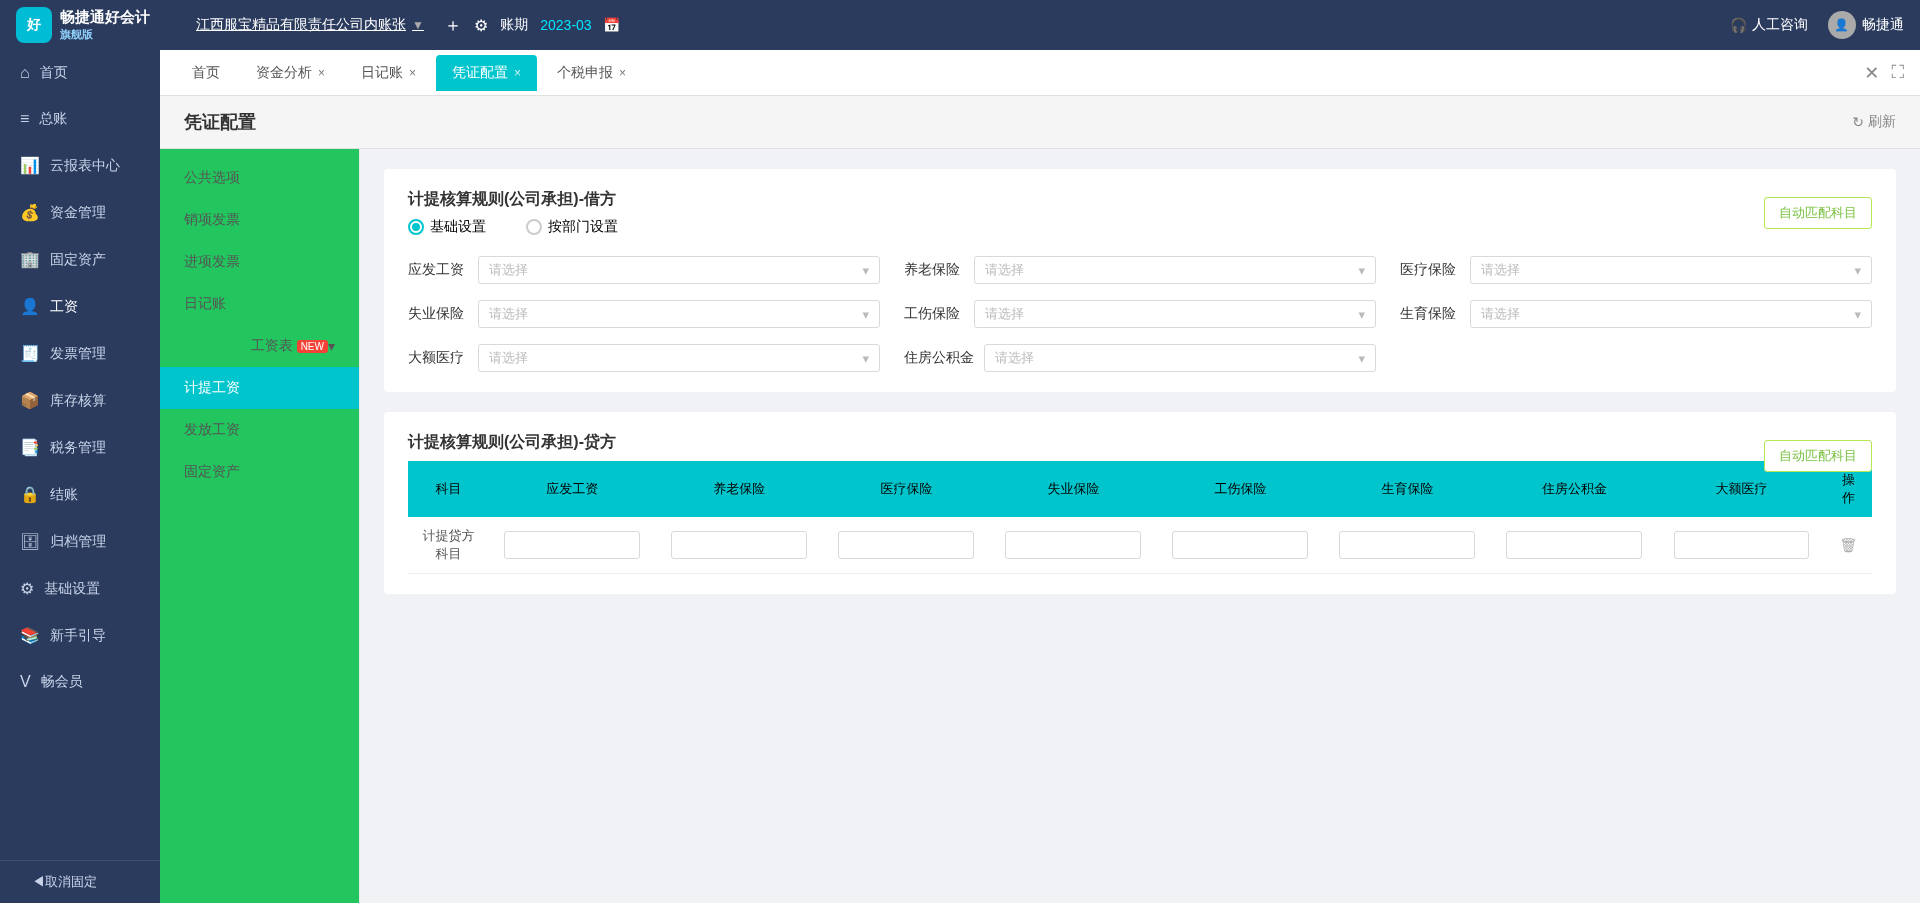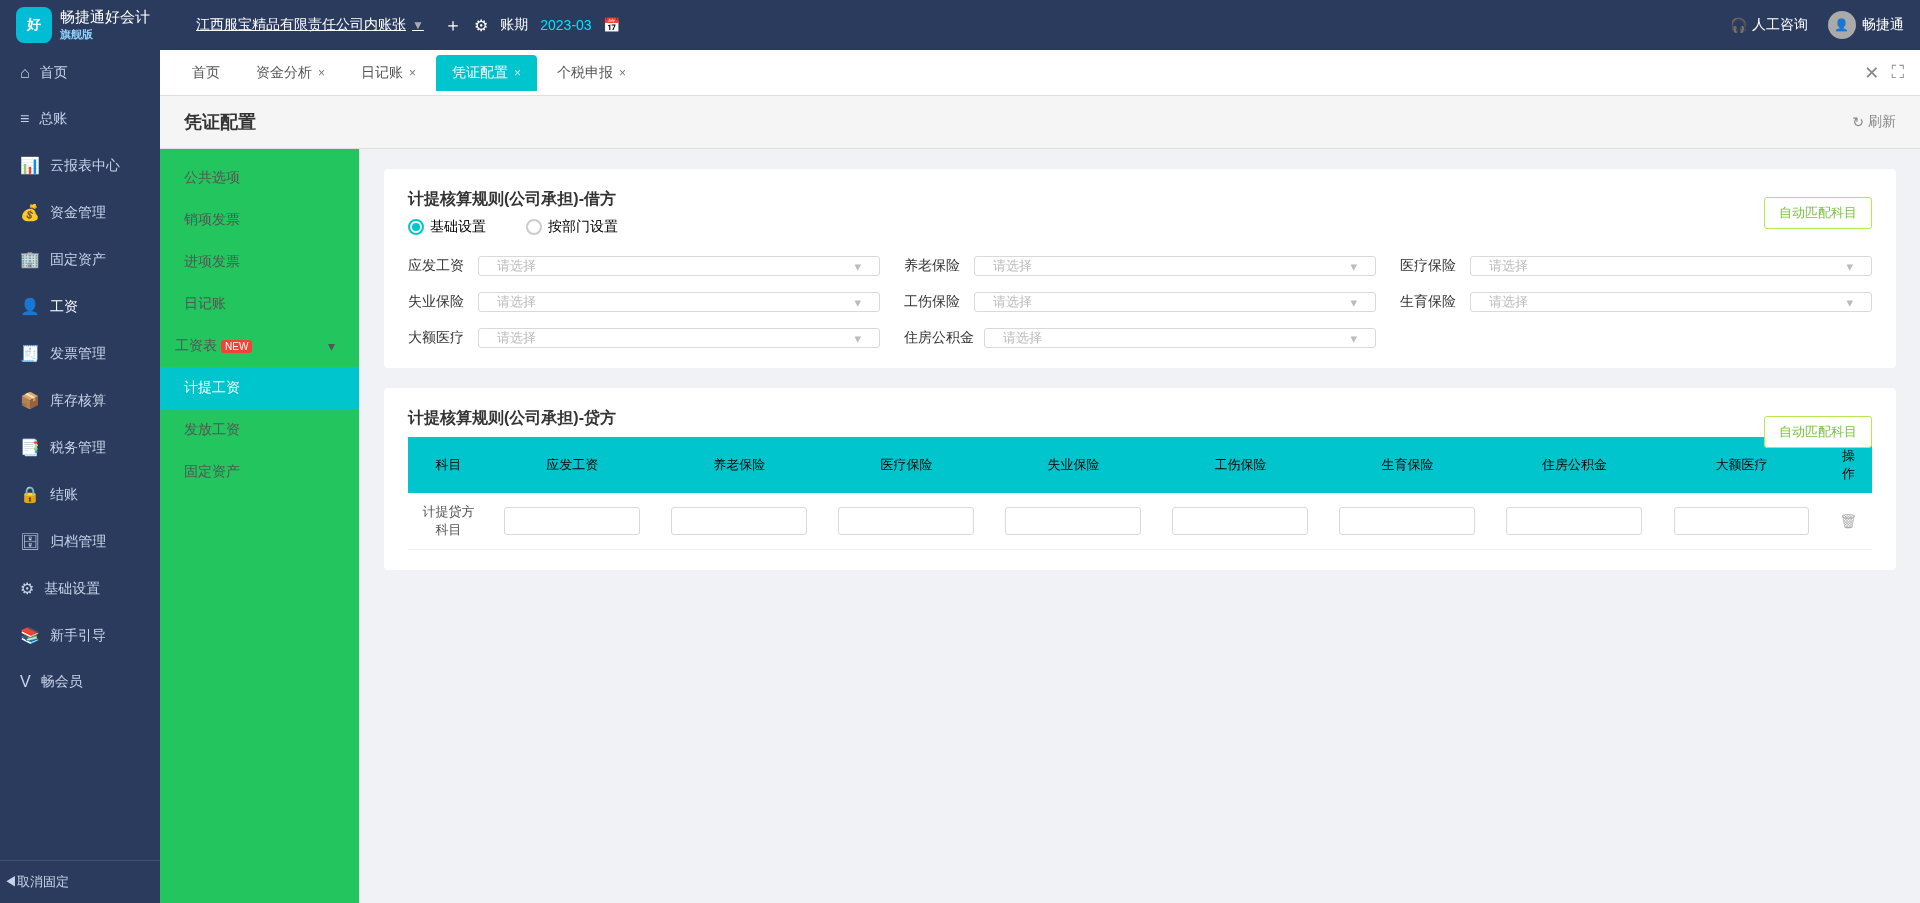--- a/index.html
+++ b/index.html
@@ -60,21 +60,21 @@
       flex-shrink: 0;
     }
     .sidebar-item {
       display: flex; align-items: center; gap: 10px;
       padding: 14px 20px; cursor: pointer; font-size: 14px;
       transition: background 0.2s;
     }
     .sidebar-item.active { color: #fff; }
     .sidebar-item .icon { font-size: 16px; }
     .sidebar-bottom {
-      margin-top: auto; padding: 12px 4px;
+      margin-top: auto; padding: 12px 32px;
       border-top: 1px solid rgba(255,255,255,0.1);
       display: flex; align-items: center; gap: 8px;
       color: #c8d3e8; font-size: 13px; cursor: pointer;
     }
 
     
     .content-area { flex: 1; display: flex; flex-direction: column; overflow: hidden; }
 
     
     .tab-bar {
@@ -113,21 +113,21 @@
     .sub-menu {
       width: 200px; background: #22c55e;
       border-right: 1px solid #e8e8e8;
       padding-top: 8px; flex-shrink: 0;
     }
     .sub-menu-item {
       padding: 12px 24px; font-size: 14px; color: #555;
       cursor: pointer; position: relative;
     }
     .sub-menu-item.active { background: #00c5cd; color: #fff; }
-    .sub-menu-item.has-arrow { display: flex; justify-content: space-between; align-items: center; padding-left: 15px; }
+    .sub-menu-item.has-arrow { display: flex; justify-content: flex-end; align-items: center; padding-left: 15px; }
     .new-badge {
       background: #f44336; color: #fff; font-size: 10px;
       padding: 1px 4px; border-radius: 3px; margin-left: 4px;
     }
 
     
     .right-content { flex: 1; overflow: auto; padding: 20px 24px; background: #f0f2f5; }
 
     
     .section-card {
@@ -157,22 +157,22 @@
     }
 
     
     .form-grid {
       display: grid; grid-template-columns: repeat(3, 1fr);
       gap: 16px 24px;
     }
     .form-item { display: flex; align-items: center; gap: 10px; }
     .form-label { font-size: 14px; color: #333; white-space: nowrap; min-width: 60px; }
     .form-select {
-      flex: 1; height: 20px; border: 1px solid #d9d9d9;
-      border-radius: 3px; padding: 0 18px;
+      flex: 1; height: 28px; border: 1px solid #d9d9d9;
+      border-radius: 3px; padding: 0 10px;
       display: flex; align-items: center; justify-content: space-between;
       font-size: 13px; color: #bbb; cursor: pointer; background: #fff;
     }
 
     
     .table-wrap { overflow: auto; }
     .data-table { width: 100%; border-collapse: collapse; font-size: 13px; }
     .data-table thead tr { background: #00c5cd; color: #000000; }
     .data-table thead th { padding: 10px 12px; text-align: center; font-weight: normal; }
     .data-table tbody tr { border-bottom: 1px solid #f0f0f0; }
@@ -192,21 +192,21 @@
     ::-webkit-scrollbar { width: 6px; height: 6px; }
     ::-webkit-scrollbar-thumb { background: #ccc; border-radius: 3px; }
   </style>
 </head>
 <body>
 
 <div class="top-bar">
   <div class="top-bar-logo">
     <div class="logo-icon">好</div>
     <div>
-      <div style="font-size:15px;font-weight:normal;">畅捷通好会计</div>
+      <div style="font-size:15px;font-weight:bold;">畅捷通好会计</div>
       <div style="font-size:11px;color:#8ecef7;">旗舰版</div>
     </div>
   </div>
   <div class="top-bar-company">
     <span>江西服宝精品有限责任公司内账张</span>
     <span class="arrow">▼</span>
   </div>
   <div class="top-bar-center">
     <span style="font-size:18px;cursor:pointer;">＋</span>
     <span style="font-size:16px;cursor:pointer;">⚙</span>

